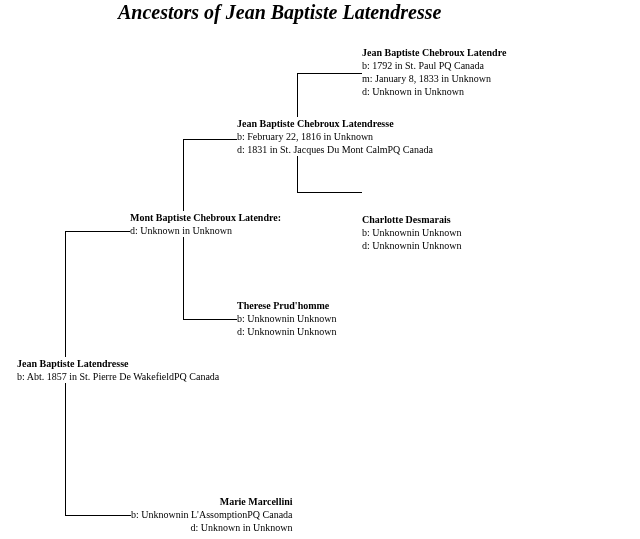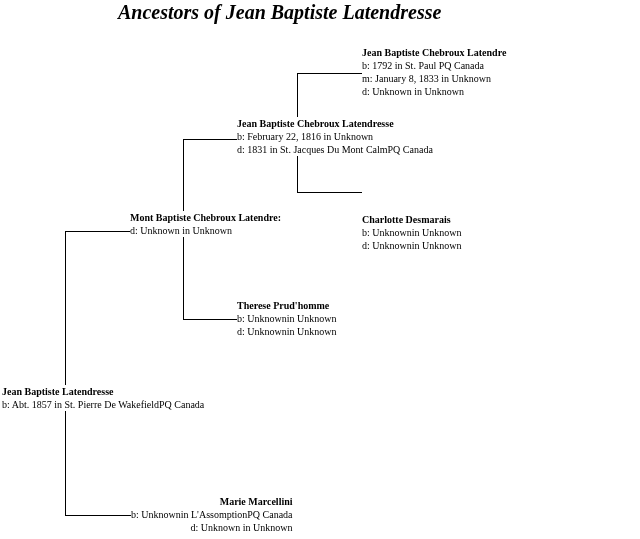--- a/index.html
+++ b/index.html
@@ -46,21 +46,21 @@
     .v1  { left: 65px;  top: 231px; width: 1px;  height: 285px; }
     .h1t { left: 65px;  top: 231px; width: 66px; height: 1px; }
     .h1b { left: 65px;  top: 515px; width: 66px; height: 1px; }
     .v2  { left: 183px; top: 139px; width: 1px;  height: 181px; }
     .h2t { left: 183px; top: 139px; width: 54px; height: 1px; }
     .h2b { left: 183px; top: 319px; width: 54px; height: 1px; }
     .v3  { left: 297px; top: 73px;  width: 1px;  height: 120px; }
     .h3t { left: 297px; top: 73px;  width: 65px; height: 1px; }
     .h3b { left: 297px; top: 192px; width: 65px; height: 1px; }
 
-    .p-subject       { left: 2px;   top: 357px; margin-top: 28px; }
+    .p-subject       { left: 17px;   top: 357px; }
     .p-father        { left: 130px; top: 211px; }
     .p-mother        { left: 131px; top: 495px; text-align: right; }
     .p-grandfather   { left: 237px; top: 117px; }
     .p-grandmother   { left: 237px; top: 299px; }
     .p-ggfather      { left: 362px; top: 46px; }
     .p-ggmother      { left: 362px; top: 179px; margin-top: 34px; }
   </style>
 </head>
 <body>
 

